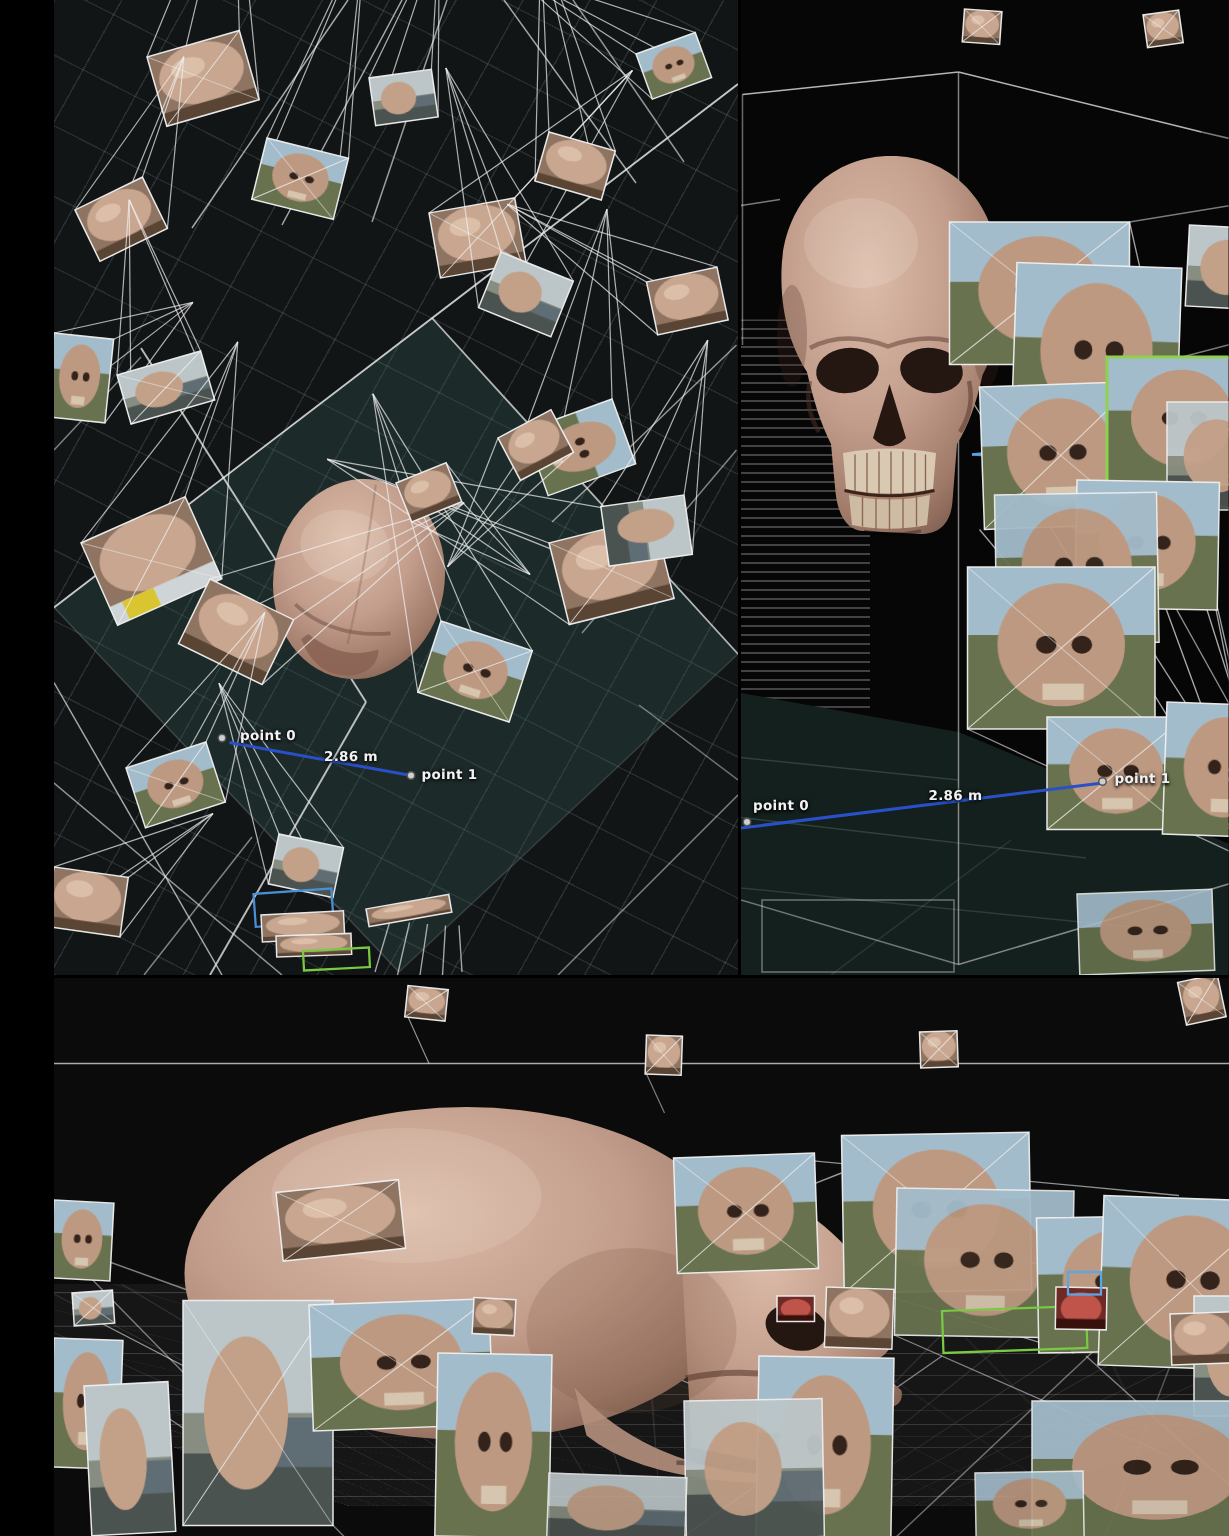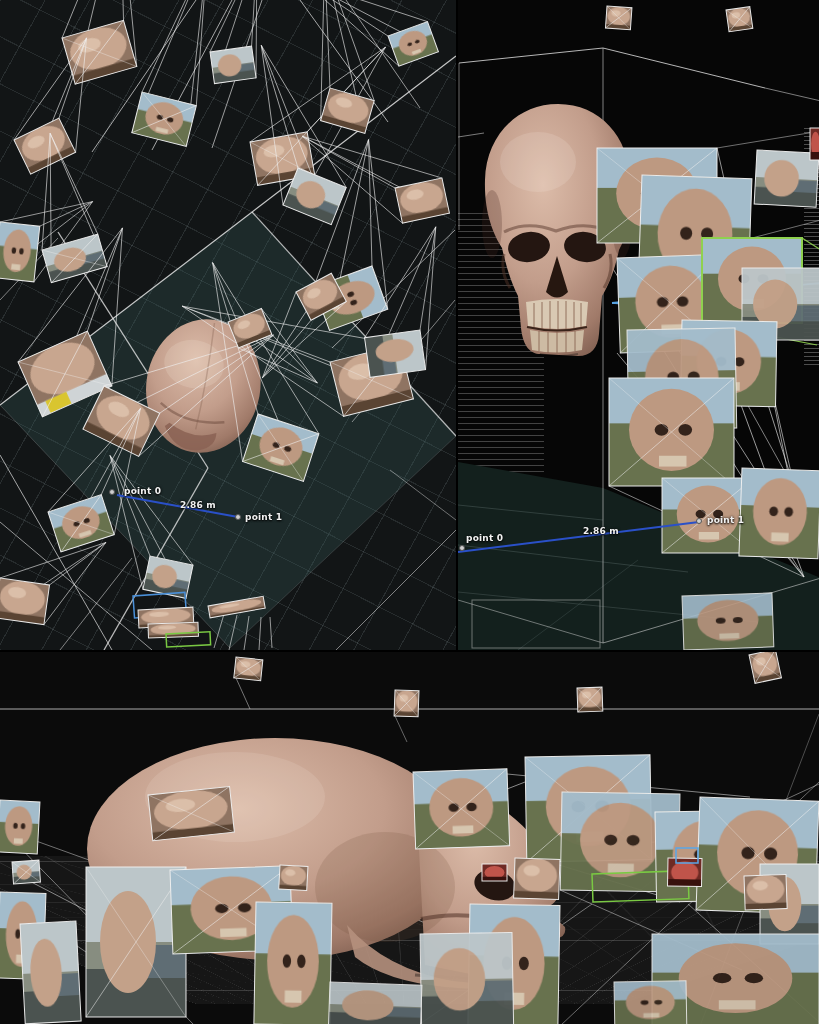--- a/index.html
+++ b/index.html
@@ -1,17 +1,17 @@
 <!DOCTYPE html>
 <html><head>
 <meta charset="utf-8">
 <style>
   html,body{margin:0;padding:0;background:#000;}
   body{width:819px;height:1024px;overflow:hidden;font-family:"DejaVu Sans",sans-serif;}
-  .stage{position:relative;width:717px;height:1024px;background:#b91c1c;}
+  .stage{position:relative;width:717px;height:1024px;background:#b91c1c;margin-left:36px;}
   .panel{position:absolute;overflow:hidden;}
   #pA{left:0;top:0;width:456px;height:650px;background:#121516;}
   #pA .grid{position:absolute;inset:0;z-index:1;
     background-image:
       repeating-linear-gradient(119deg, rgba(152,170,174,0.17) 0 1px, transparent 1px 39px),
       repeating-linear-gradient(27deg, rgba(152,170,174,0.15) 0 1px, transparent 1px 42px);}
   #pB{left:456px;top:0;width:363px;height:650px;background:#060606;border-left:2px solid #000;box-sizing:border-box;}
   #pC{left:0;top:650px;width:819px;height:374px;background:#0b0b0b;border-top:2px solid #000;box-sizing:border-box;}
   svg.scene{position:absolute;left:0;top:0;z-index:2;}
   .strip{position:absolute;z-index:1;}

